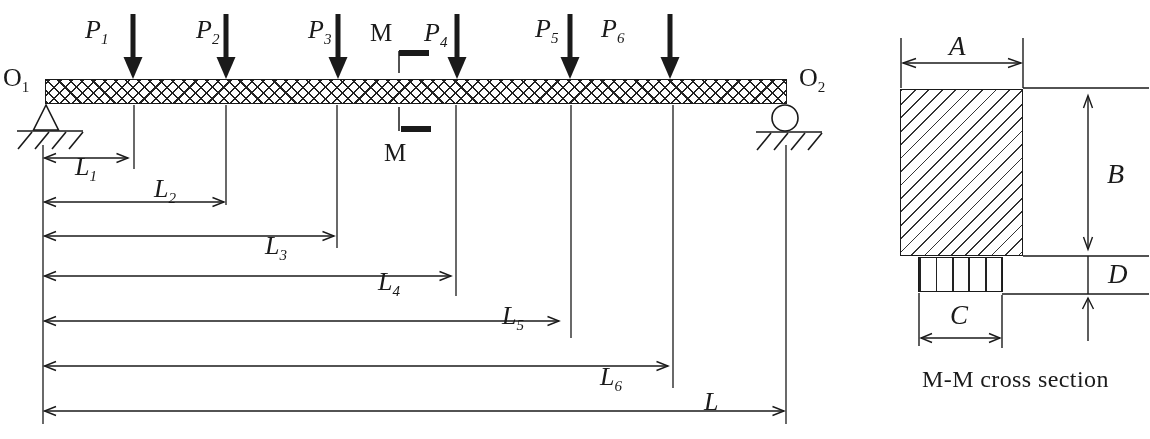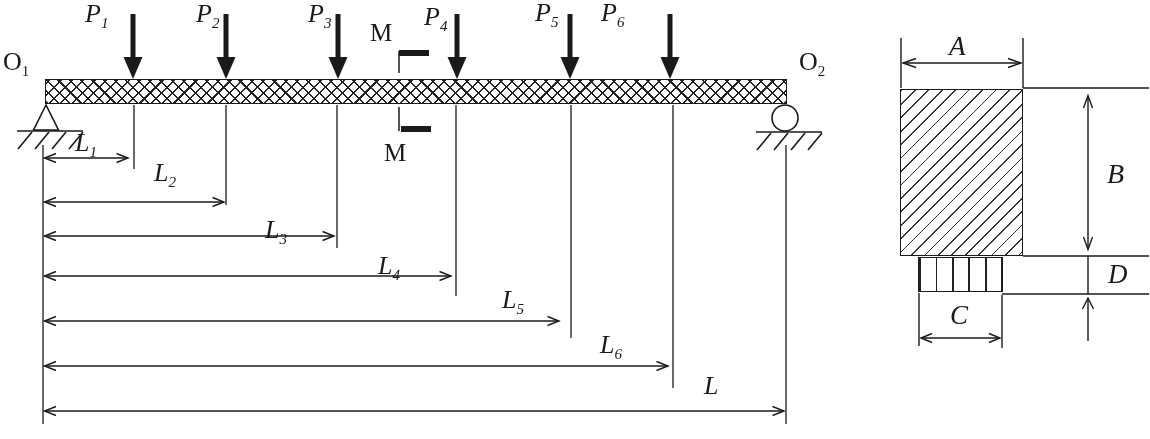--- a/index.html
+++ b/index.html
@@ -3,21 +3,21 @@
 <meta charset="utf-8">
 <style>
   html,body{margin:0;padding:0;background:#fff;}
   .canvas{
     position:relative;width:1150px;height:439px;background:#fff;overflow:hidden;
     font-family:"Liberation Serif", serif;color:#1a1a1a;
   }
   .overlay{position:absolute;left:0;top:0;pointer-events:none;}
   .lbl{position:absolute;white-space:nowrap;line-height:1;color:#1a1a1a;}
   .it{font-style:italic;}
-  .s26{font-size:26px;}
+  .s26{font-size:26px;margin-top:16px;}
   .s25{font-size:25px;}
   .s27{font-size:27px;}
   .s28{font-size:28px;}
   .cap{font-size:24px;letter-spacing:.4px;}
   .lbl sub{font-size:0.58em;line-height:0;}
   
   .beam{
     position:absolute;left:45px;top:79px;width:742px;height:25px;
     box-sizing:border-box;border:1.6px solid #1a1a1a;
     background:
@@ -168,27 +168,28 @@
   <div class="lbl s26 it" style="left:85px;top:1px"><span>P</span><sub>1</sub></div>
   <div class="lbl s26 it" style="left:196px;top:1px"><span>P</span><sub>2</sub></div>
   <div class="lbl s26 it" style="left:308px;top:1px"><span>P</span><sub>3</sub></div>
   <div class="lbl s26 it" style="left:424px;top:4px"><span>P</span><sub>4</sub></div>
   <div class="lbl s26 it" style="left:535px;top:0px"><span>P</span><sub>5</sub></div>
   <div class="lbl s26 it" style="left:601px;top:0px"><span>P</span><sub>6</sub></div>
 
   <div class="lbl s25" style="left:370px;top:20px"><span>M</span></div>
   <div class="lbl s25" style="left:384px;top:140px"><span>M</span></div>
 
-  <div class="lbl s26 it" style="left:75px;top:130px"><span>L</span><sub>1</sub></div>
+  <div class="lbl s26 it" style="left:75px;top:138px"><span>L</span><sub>1</sub></div>
   <div class="lbl s26 it" style="left:154px;top:160px"><span>L</span><sub>2</sub></div>
   <div class="lbl s26 it" style="left:265px;top:217px"><span>L</span><sub>3</sub></div>
   <div class="lbl s26 it" style="left:378px;top:253px"><span>L</span><sub>4</sub></div>
   <div class="lbl s26 it" style="left:502px;top:287px"><span>L</span><sub>5</sub></div>
-  <div class="lbl s26 it" style="left:600px;top:332px"><span>L</span><sub>6</sub></div>
+  <div class="lbl s26 it" style="left:600px;top:348px"><span>L</span><sub>6</sub></div>
   <div class="lbl s26 it" style="left:704px;top:373px"><span>L</span><sub></sub></div>
 
   <div class="lbl s27 it" style="left:949px;top:33px"><span>A</span></div>
   <div class="lbl s28 it" style="left:1107px;top:160px"><span>B</span></div>
   <div class="lbl s27 it" style="left:950px;top:302px"><span>C</span></div>
   <div class="lbl s27 it" style="left:1108px;top:261px"><span>D</span></div>
 
+  <div class="lbl cap" style="left:922px;top:367px"><span>M-M cross section</span></div>
 
 </div>
 
 </body></html>

